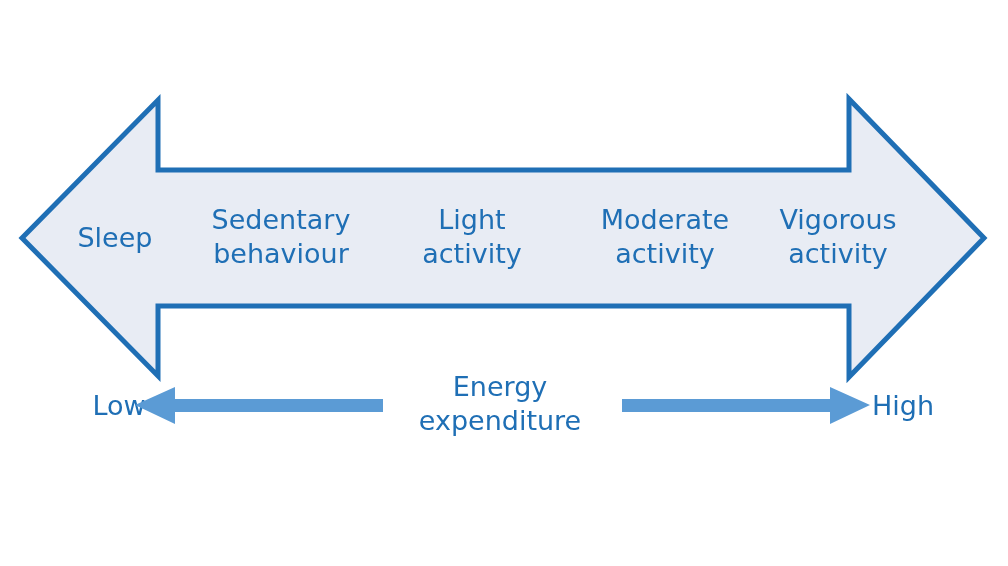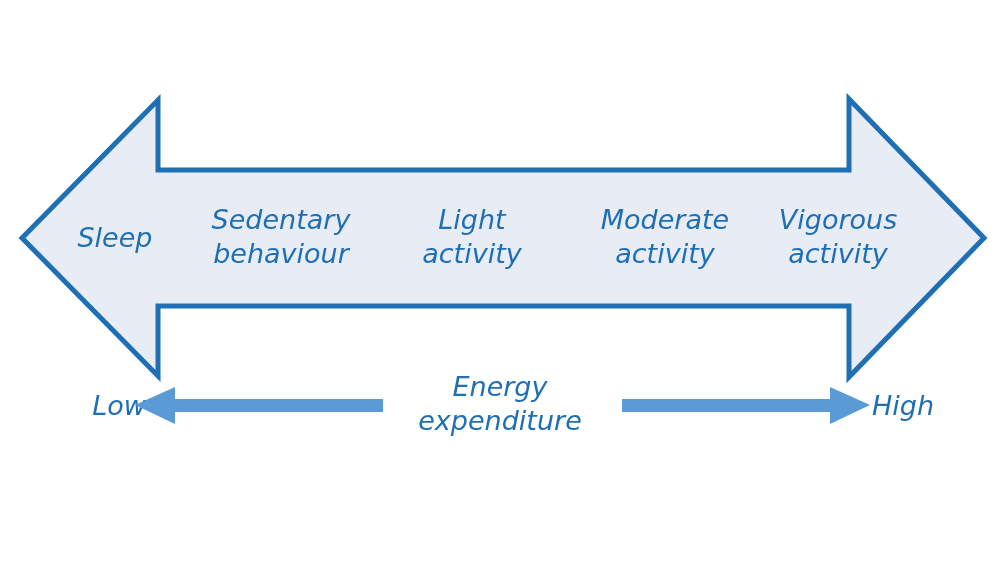--- a/index.html
+++ b/index.html
@@ -10,21 +10,20 @@
   }
   body {
     font-family: "DejaVu Sans", "Liberation Sans", sans-serif;
   }
   #canvas {
     position: relative;
     width: 1008px;
     height: 566px;
     background: #ffffff;
     overflow: hidden;
-    font-style: italic;
   }
   #diagram-svg {
     position: absolute;
     top: 0;
     left: 0;
     width: 1008px;
     height: 566px;
     display: block;
   }
   .band-label {

